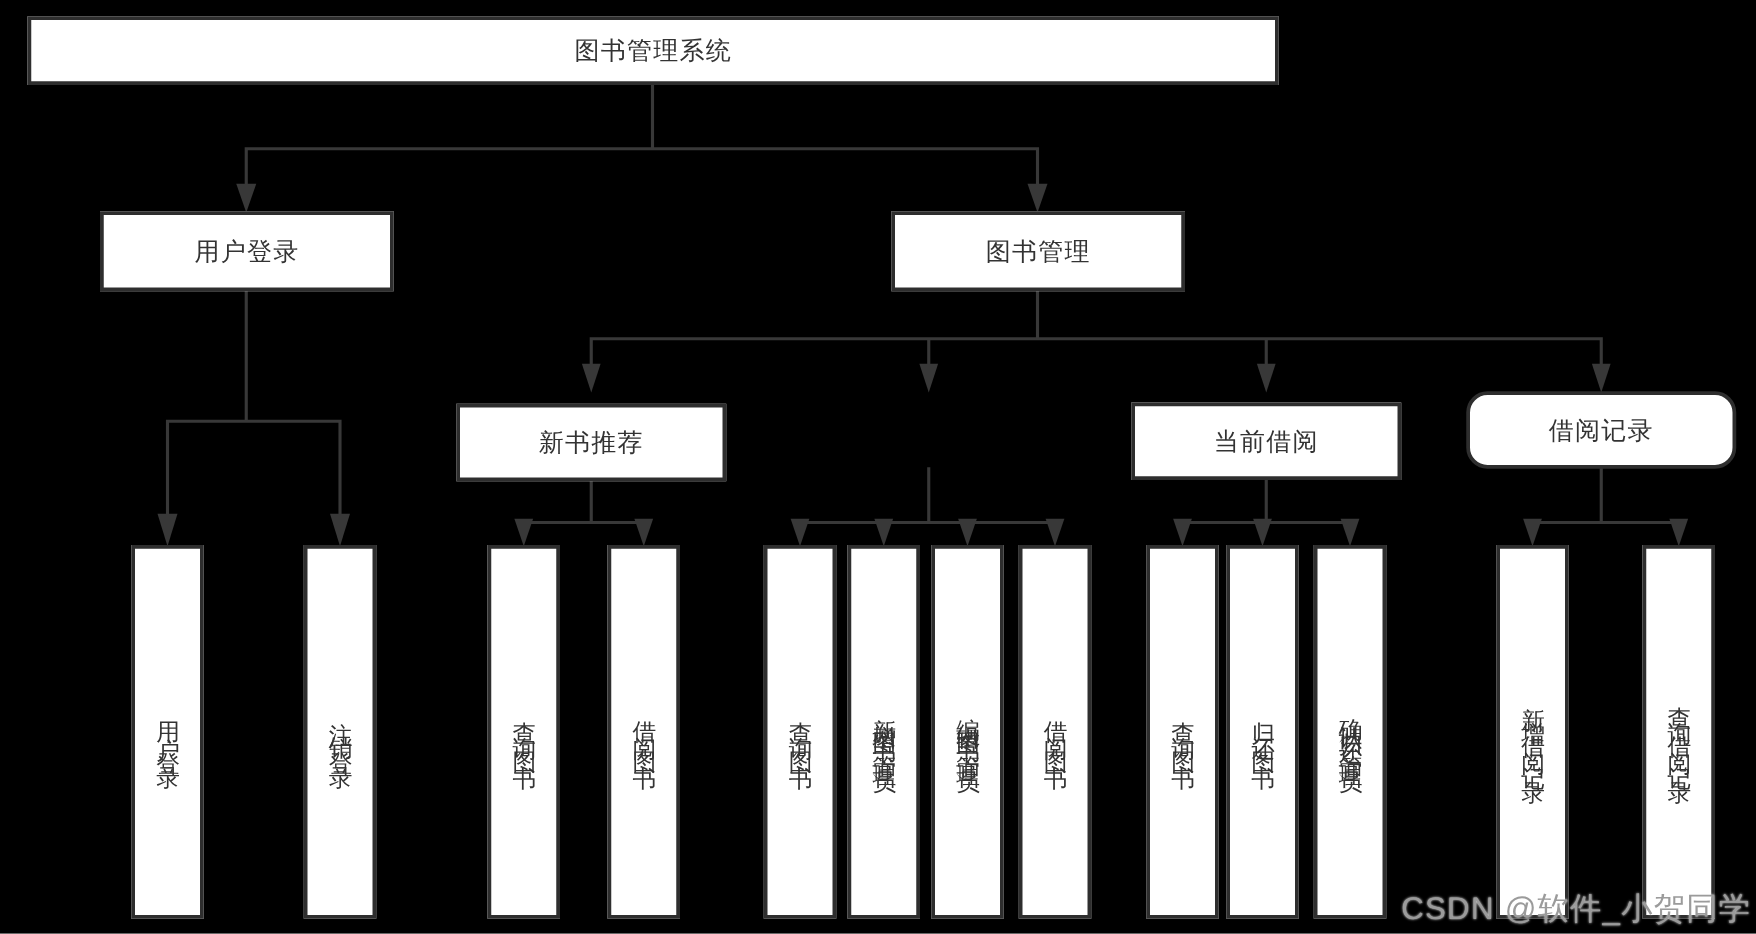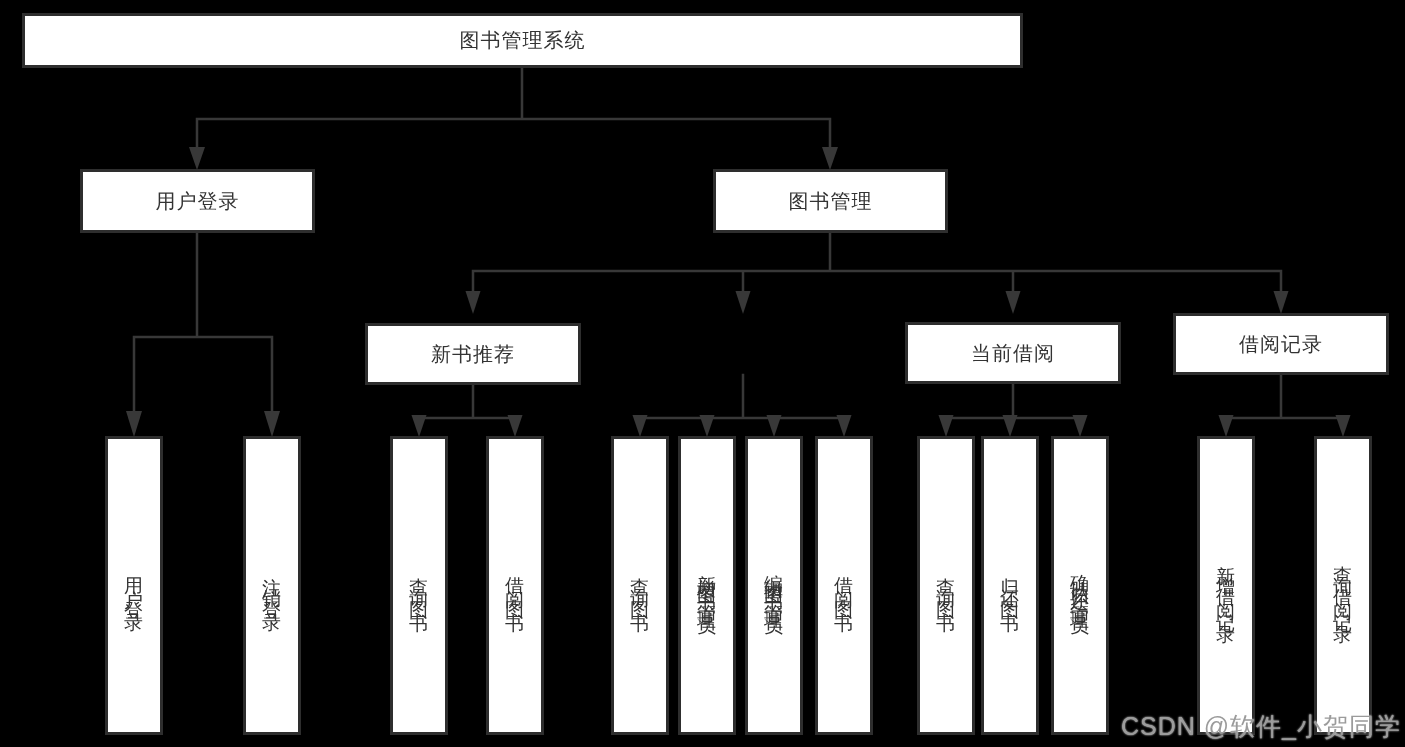--- a/index.html
+++ b/index.html
@@ -111,21 +111,21 @@
   <div class="hbox" style="left:713px;top:169px;width:235px;height:64px;">
     <span>图书管理</span>
   </div>
 
   <div class="hbox" style="left:365px;top:313px;width:216px;height:62px;margin-top:10px;">
     <span>新书推荐</span>
   </div>
   <div class="hbox" style="left:905px;top:297px;width:216px;height:62px;margin-top:25px;">
     <span>当前借阅</span>
   </div>
-  <div class="hbox" style="left:1173px;top:313px;width:216px;height:62px;">
+  <div class="hbox" style="left:1173px;top:313px;width:216px;height:62px;border-radius:17px;">
     <span>借阅记录</span>
   </div>
 
   <div class="vbox" style="left:105px;">
     <span class="vtext">用户登录</span>
   </div>
   <div class="vbox" style="left:243px;">
     <span class="vtext">注销登录</span>
   </div>
 

